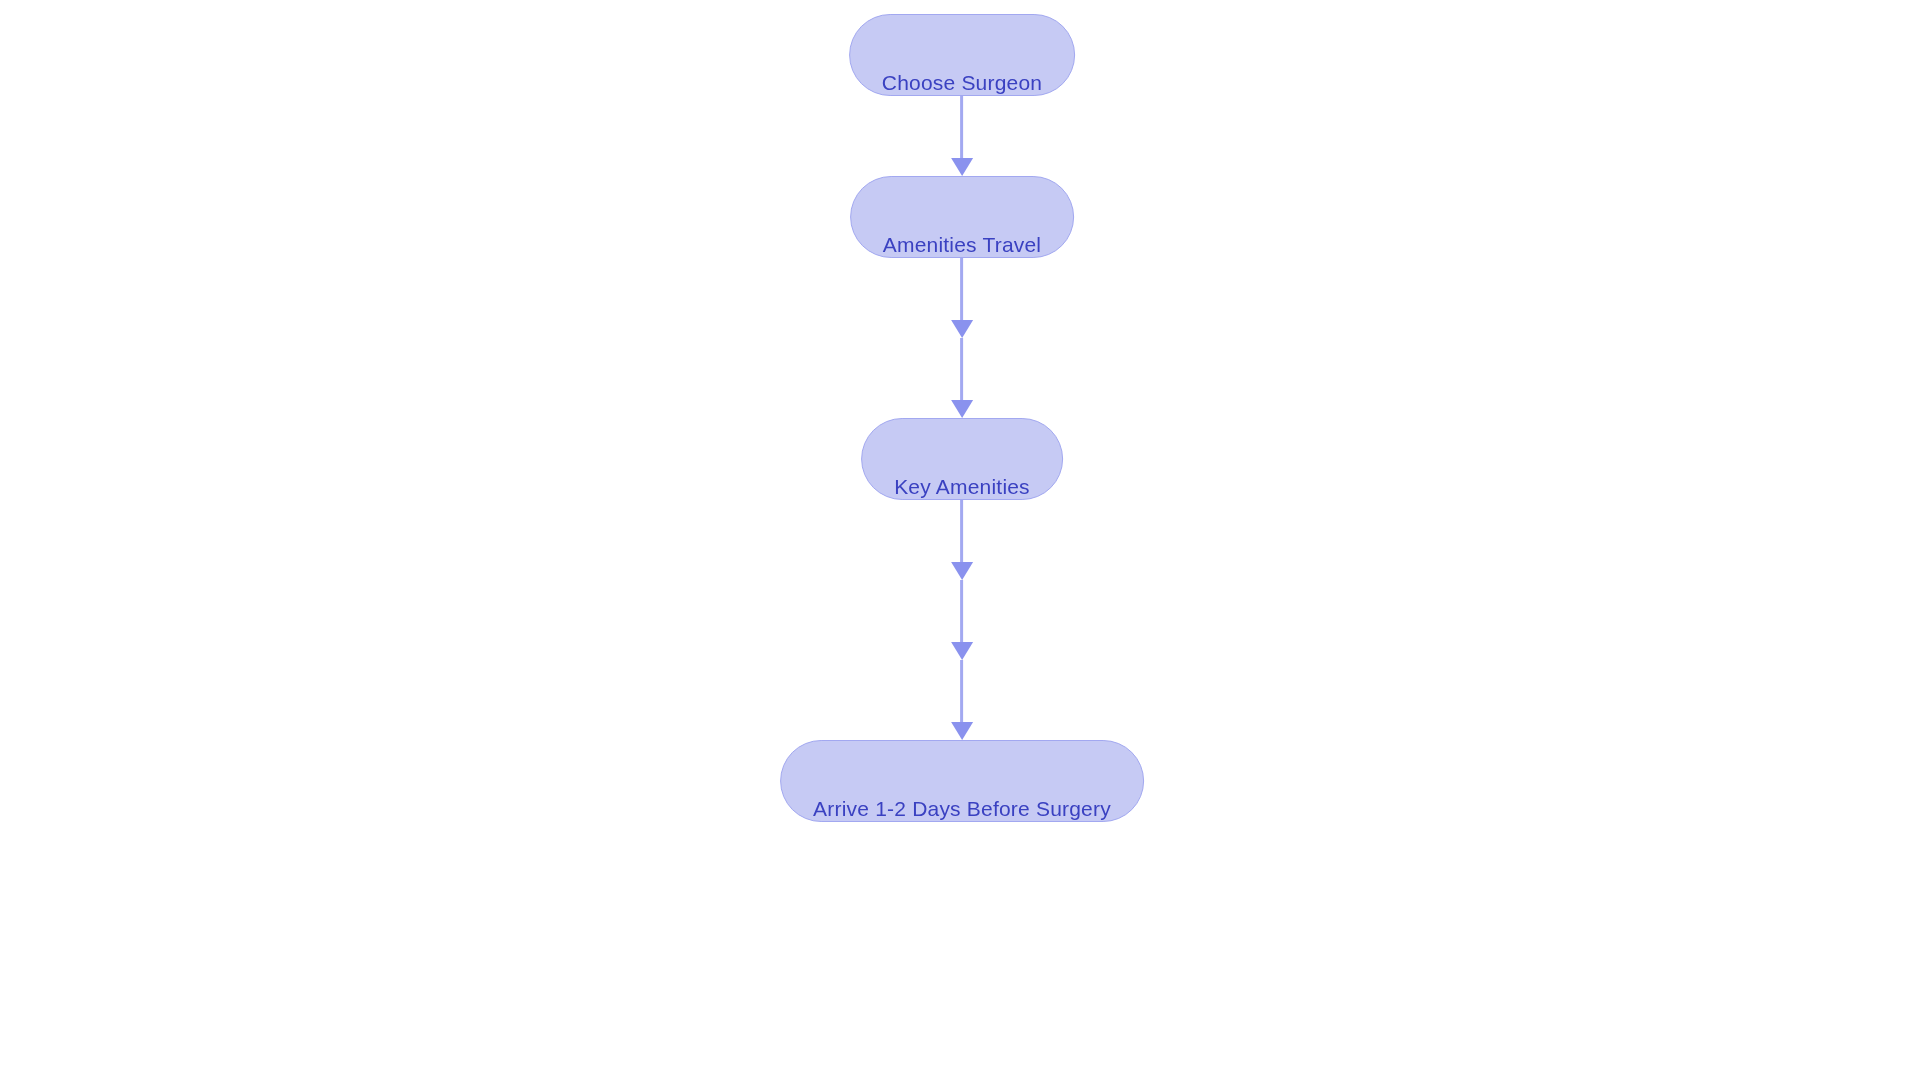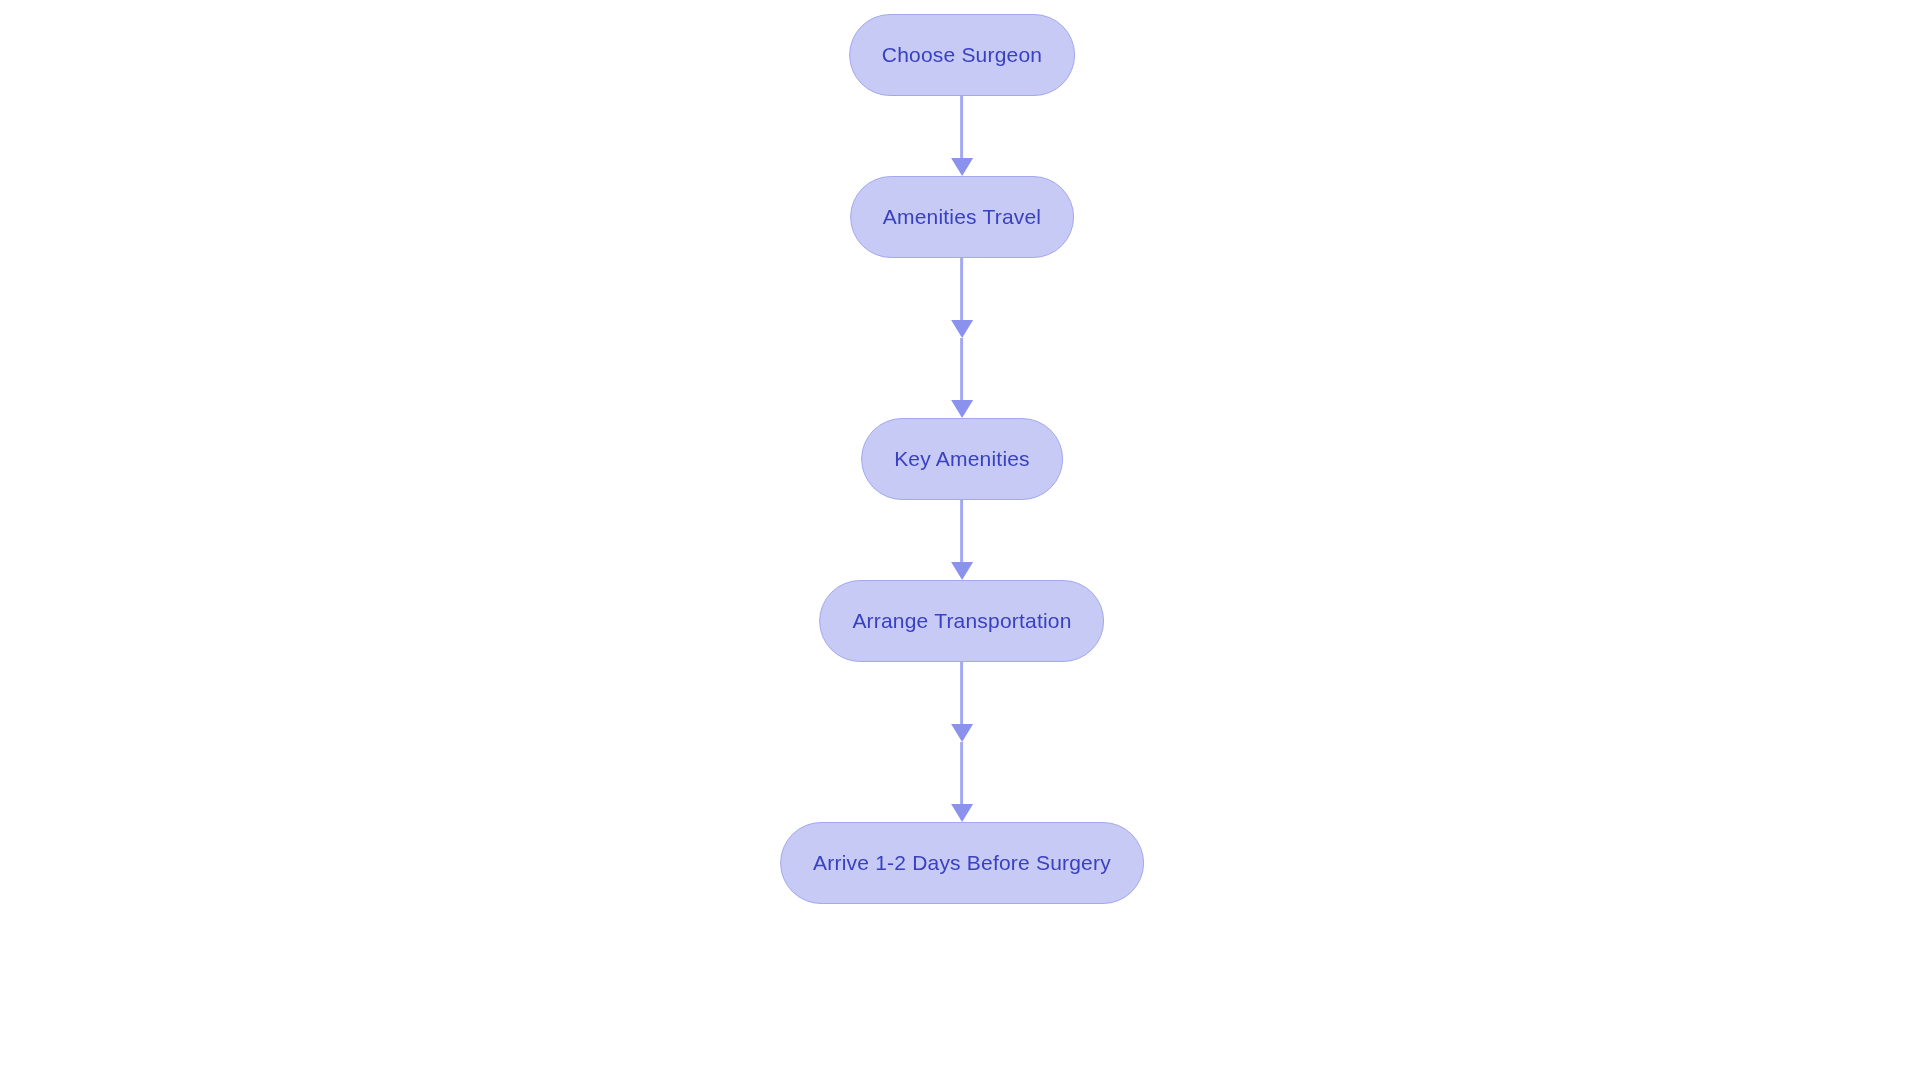--- a/index.html
+++ b/index.html
@@ -23,26 +23,26 @@
     top: 14px;
     left: 962px;
     transform: translateX(-50%);
     display: flex;
     flex-direction: column;
     align-items: center;
   }
   .node {
     height: 82px;
     min-width: 196px;
-    padding: 16px 32px;
+    padding: 0 32px;
     border: 1.5px solid var(--node-border);
     background: var(--node-fill);
     border-radius: 41px;
     display: flex;
-    align-items: center;
+    align-items: flex-end;
     justify-content: center;
     flex: none;
   }
   .node-label {
     color: var(--node-text);
     font-size: 21px;
     letter-spacing: 0.2px;
     white-space: nowrap;
     text-align: center;
   }
@@ -95,23 +95,20 @@
   </div>
 
   <div class="node">
     <span class="node-label">Key Amenities</span>
   </div>
   <div class="connector">
     <div class="line"></div>
     <div class="arrowhead"></div>
   </div>
 
-  <div class="node">
-    <span class="node-label">Arrange Transportation</span>
-  </div>
   <div class="connector">
     <div class="line"></div>
     <div class="arrowhead"></div>
   </div>
 
   <div class="connector">
     <div class="line"></div>
     <div class="arrowhead"></div>
   </div>
 

